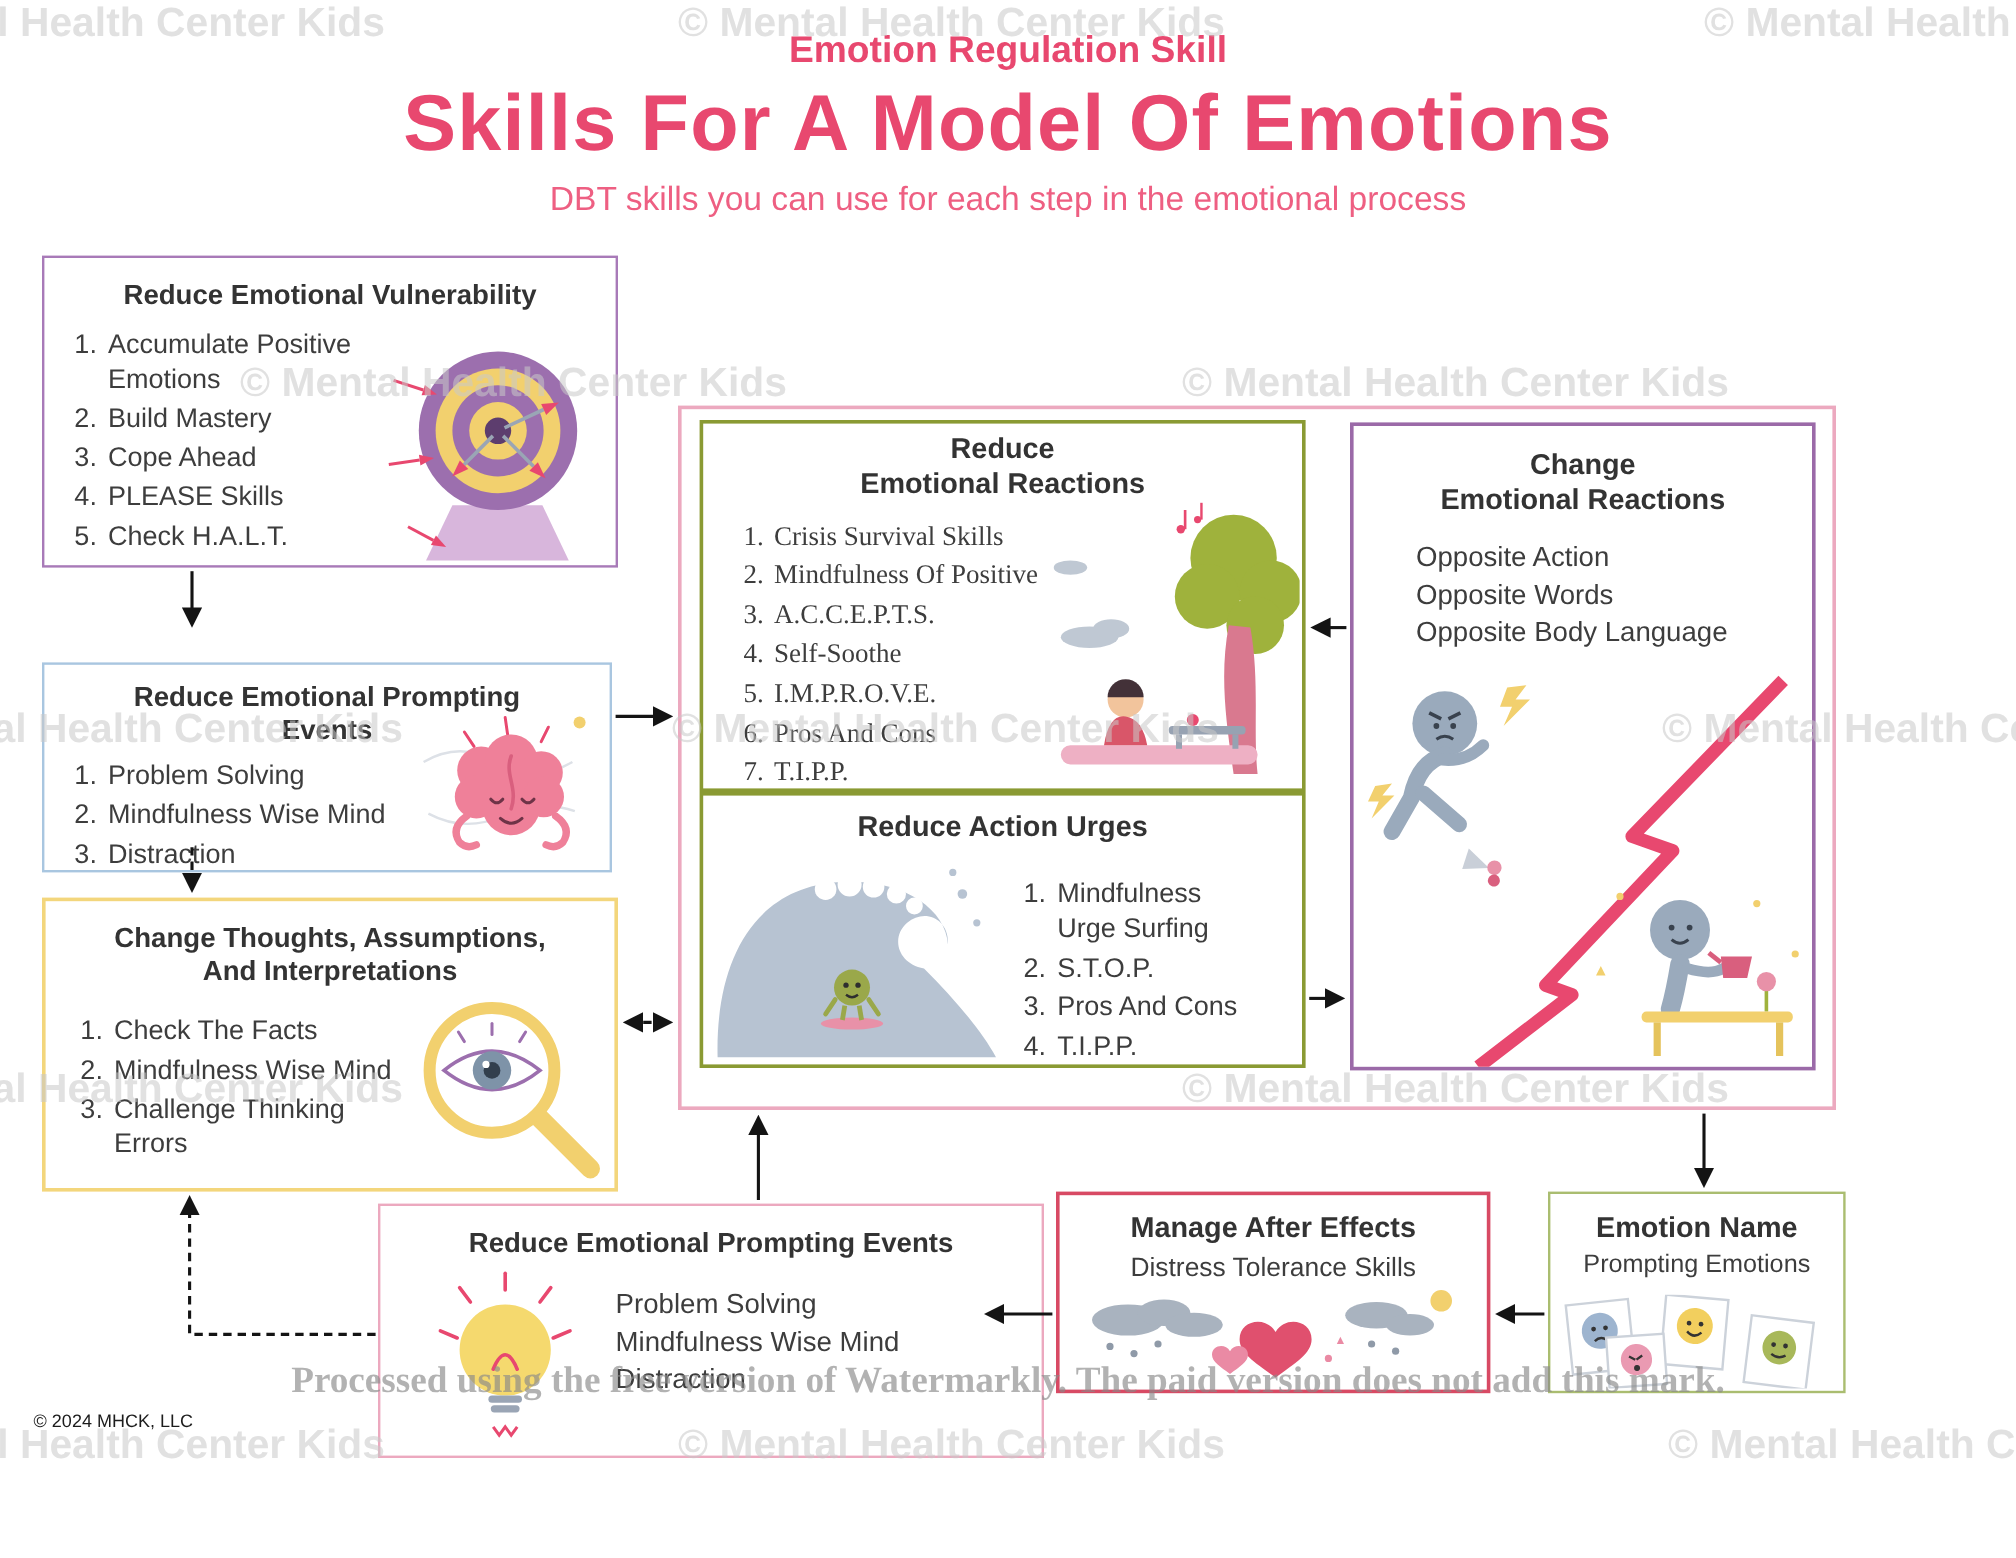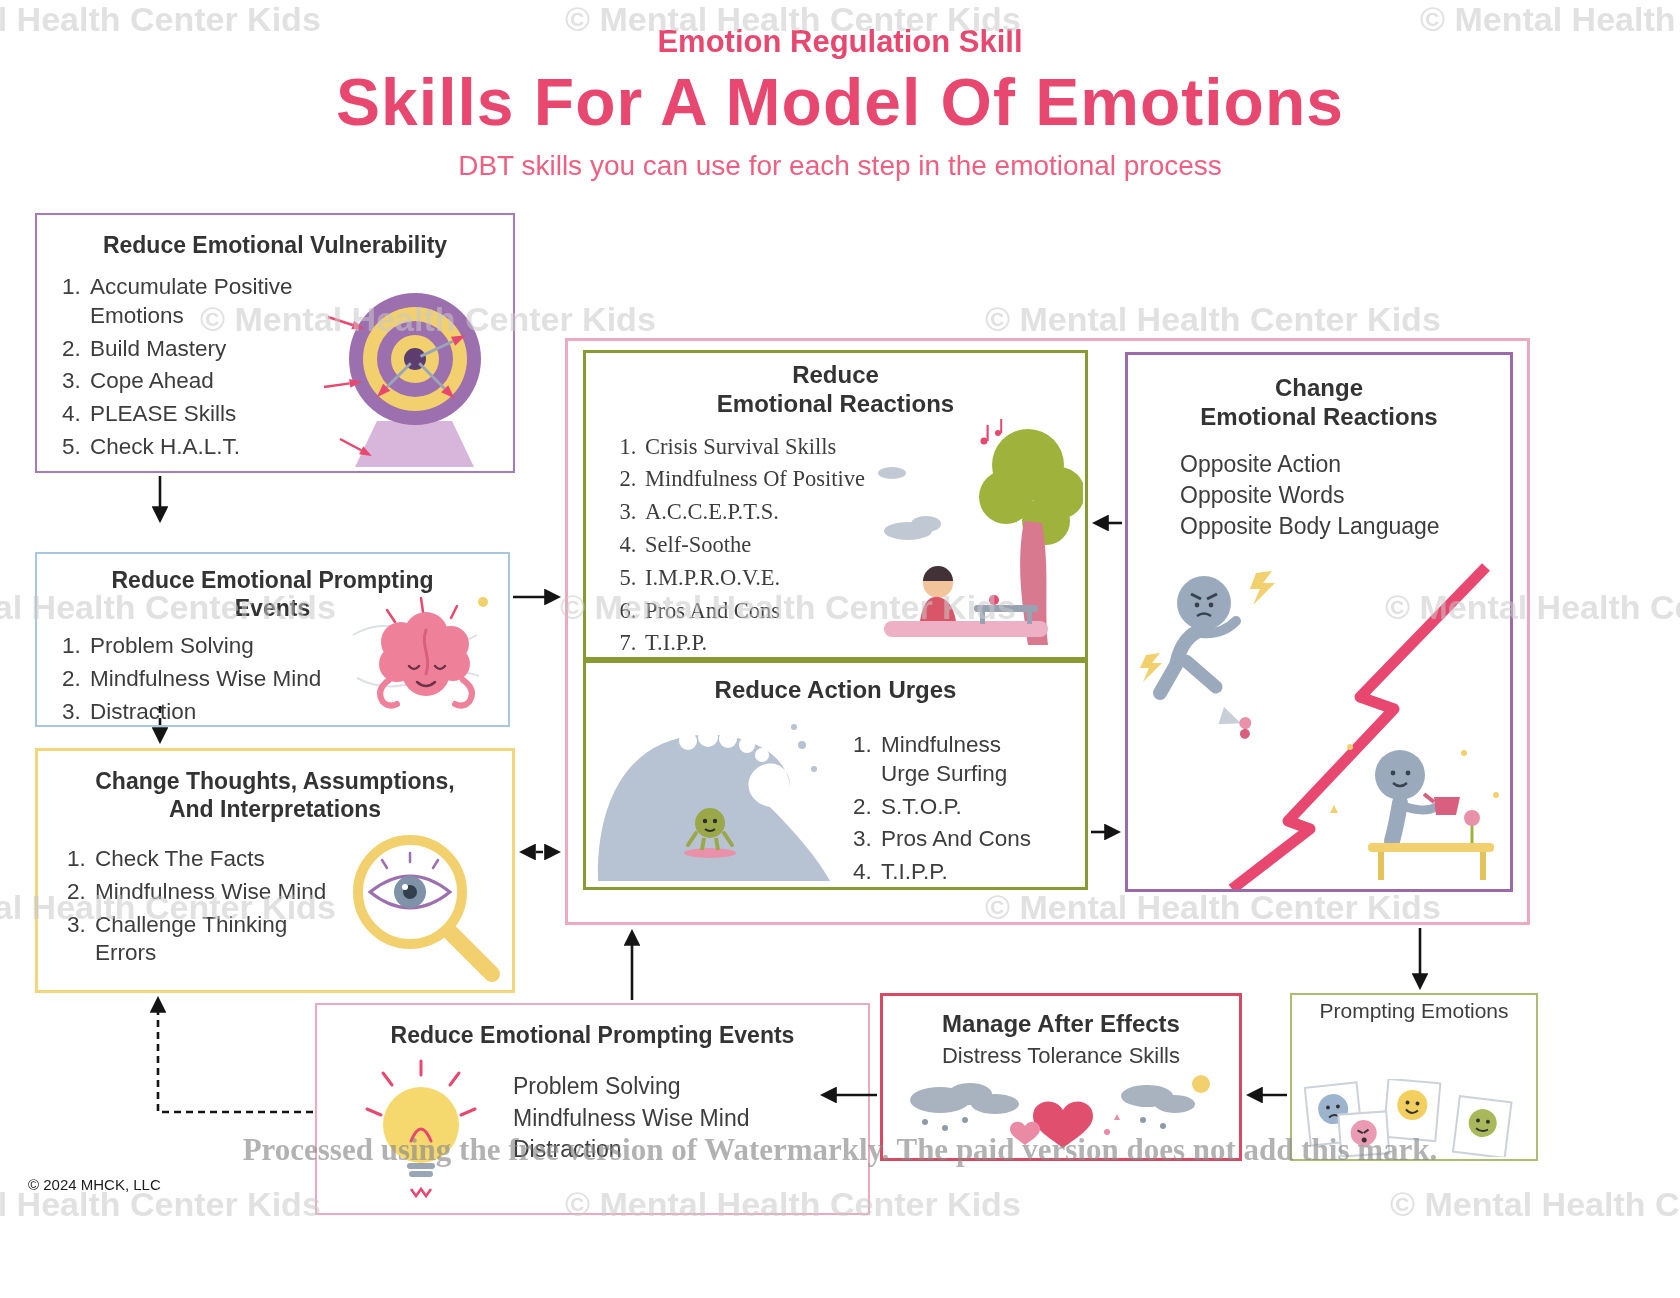--- a/index.html
+++ b/index.html
@@ -333,20 +333,21 @@
       <path d="M168,36 c-8,-14 -30,-10 -30,6 c0,12 14,20 30,32 c16,-12 30,-20 30,-32 c0,-16 -22,-20 -30,-6 z" fill="#e0506e"></path>
       <path d="M130,52 c-4,-7 -15,-5 -15,3 c0,6 7,10 15,16 c8,-6 15,-10 15,-16 c0,-8 -11,-10 -15,-3 z" fill="#ea8aa4"></path>
       <g fill="#ea8aa4">
           <circle cx="212" cy="58" r="3"></circle>
           <path d="M222,40 l3,6 l-6,0 z"></path>
         </g>
     </svg>
   </div>
 
   <div class="box bx-emotion">
+    <div class="bx-title" style="padding-top:14px; font-size:24px;">Emotion Name</div>
     <div style="text-align:center; font-size:21px; margin-top:4px;">Prompting Emotions</div>
     <svg class="ill" style="left:8px; bottom:2px;" width="230" height="78" viewBox="0 0 230 78">
       <g transform="rotate(-6 34 38)">
         <rect x="8" y="6" width="52" height="58" fill="#fff" stroke="#ccd2da" stroke-width="2"></rect>
         <circle cx="34" cy="30" r="15" fill="#9db4cf"></circle>
         <circle cx="29" cy="28" r="2" fill="#333"></circle>
           <circle cx="39" cy="28" r="2" fill="#333"></circle>
         <path d="M29,38 q5,-4 10,0" stroke="#333" stroke-width="2" fill="none"></path>
       </g>
       <g transform="rotate(5 112 30)">

